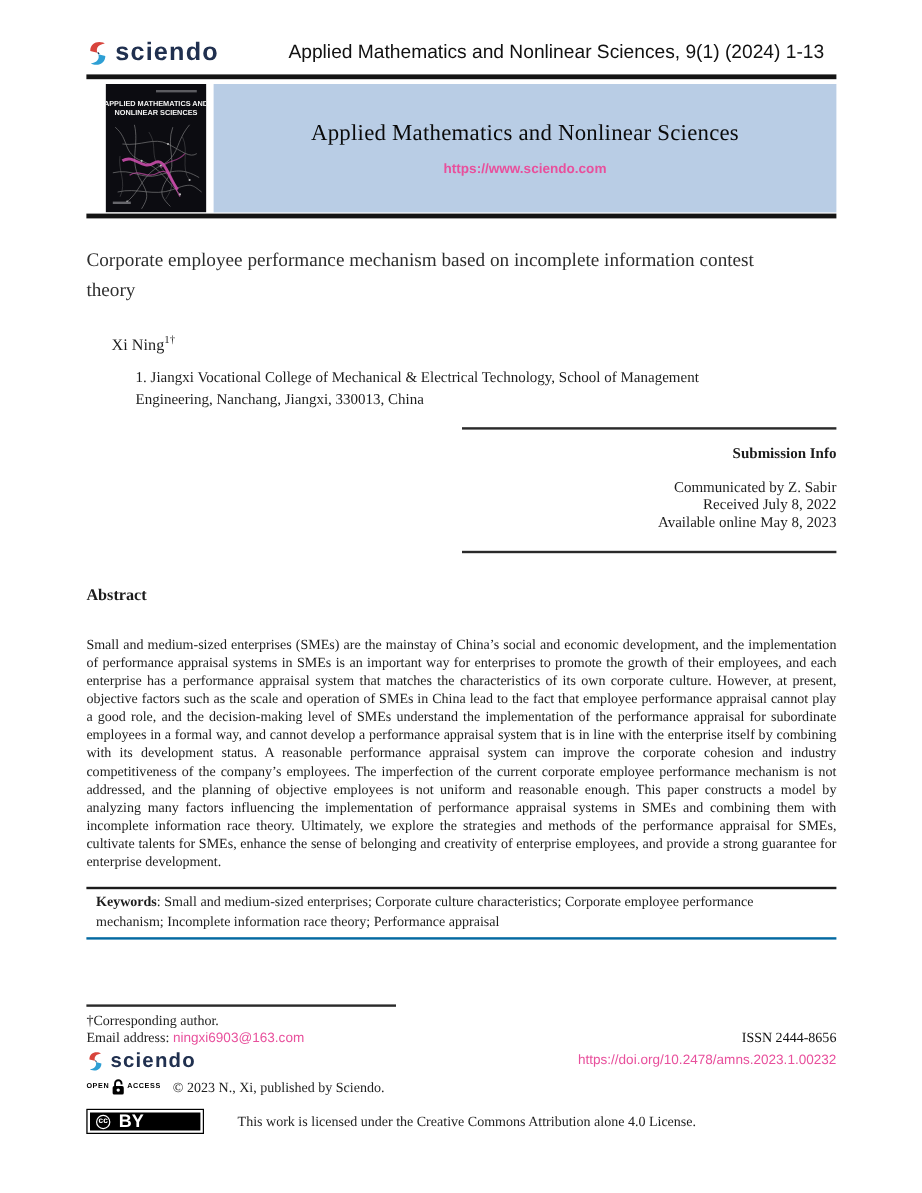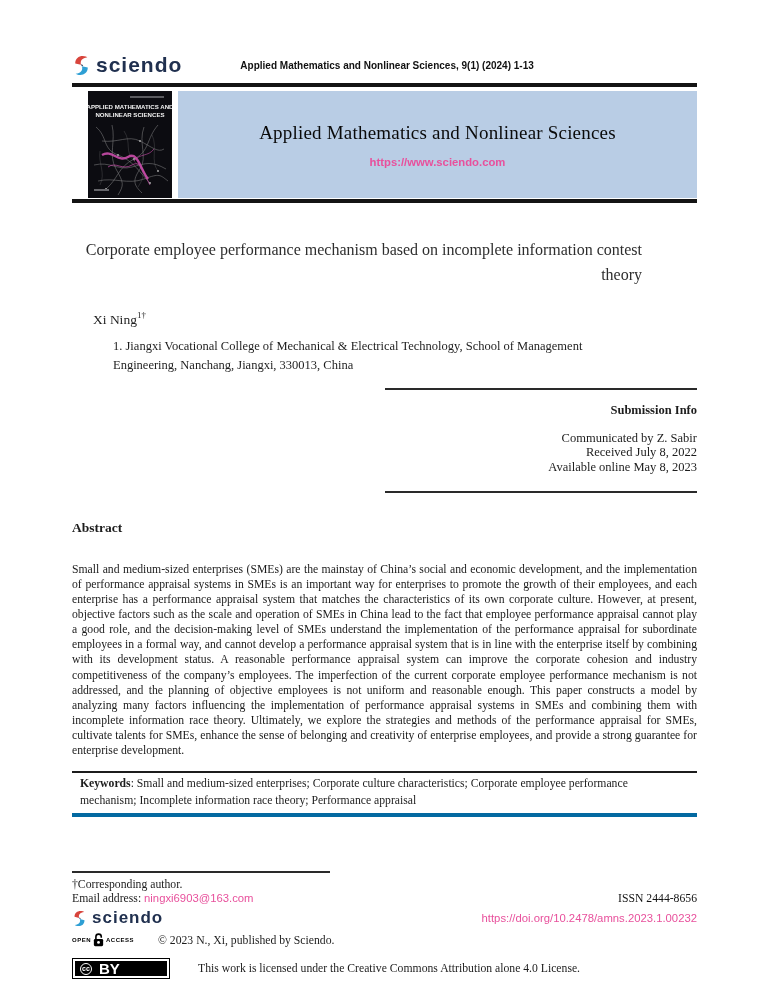--- a/index.html
+++ b/index.html
@@ -1,74 +1,74 @@
 <!DOCTYPE html>
 <html><head>
 <meta charset="utf-8">
 <style>
   * { margin:0; padding:0; box-sizing:border-box; }
   html,body { background:#ffffff; }
   body { width:768px; height:994px; overflow:hidden;
          font-family:"Liberation Serif","DejaVu Serif",serif; color:#1d1d1d; }
-  .page { width:768px; height:994px; padding:50px 71px 0 72px; position:relative; }
+  .page { width:768px; height:994px; padding:29px 71px 0 72px; position:relative; }
 
   
   .top-header { display:flex; align-items:center; gap:58px; height:30px; }
   .logo { display:flex; align-items:center; gap:5px; }
   .logo-text { font-family:"Liberation Sans","DejaVu Sans",sans-serif;
                font-weight:600; font-size:21px; letter-spacing:1px; color:#20304f; }
   .logo-text.small { font-size:17px; }
   .journal-ref { font-family:"Liberation Sans","DejaVu Sans",sans-serif;
-                 font-weight:700; font-size:10px; color:#111; }
+                 font-weight:400; font-size:16px; color:#111; }
 
   .thick-rule { height:4px; background:#141414; width:625px; }
 
   
   .banner { display:flex; margin-top:4px; margin-bottom:0; height:107px; padding-left:16px; gap:6px; }
   .cover { width:84px; height:107px; flex:0 0 auto; }
   .banner-blue { flex:1 1 auto; background:#b9cde5; height:107px;
                  display:flex; flex-direction:column; align-items:center; justify-content:center; gap:12px; }
   .banner-title { font-size:19px; color:#0a0a0a; letter-spacing:.2px; }
   .banner-url { font-family:"Liberation Sans","DejaVu Sans",sans-serif;
                 font-weight:600; font-size:12.5px; text-decoration:none; }
 
   
-  .article-title { margin-top:34px; font-size:16px; line-height:25px; color:#2e2e2e; max-width:570px;text-align:right; }
+  .article-title { margin-top:23px; font-size:16px; line-height:25px; color:#2e2e2e; max-width:570px; }
   .author-line { margin-top:23px; margin-left:21px; font-size:13.5px; }
   .author-line sup { font-size:9px; }
   .affiliation { margin-top:9px; margin-left:41px; font-size:12.5px; line-height:19px; max-width:535px; }
 
   
   .sub-rule { width:312px; height:2px; background:#2a2a2a; margin-left:auto; }
   .sub-rule.top { margin-top:13px; }
   .submission { width:312px; margin-left:auto; text-align:right; }
   .submission-heading { font-weight:bold; font-size:12.5px; margin-top:13px; }
   .submission-lines { margin-top:13px; font-size:12.5px; line-height:14.8px; margin-bottom:16px; }
 
   
   .abstract-heading { margin-top:27px; font-weight:bold; font-size:13.5px; }
   .abstract-body { margin-top:26px; font-size:11.7px; line-height:15.1px; text-align:justify; color:#1b1b1b; }
 
   
-  .keywords-box { margin-top:13px; border-top:2px solid #1c1c1c; border-bottom:4px solid #0369a1;
+  .keywords-box { margin-top:13px; border-top:2px solid #1c1c1c; border-bottom:2px solid #0369a1;
                   padding:3px 0 4px 8px; font-size:11.7px; line-height:16.5px; }
   .keywords-box .kw-line { max-width:600px; }
   .bold { font-weight:bold; }
 
   
   .footnote-rule { margin-top:54px; width:258px; height:2px; background:#2a2a2a; }
   .footer { font-size:11.7px; }
   .f-row { display:flex; justify-content:space-between; align-items:center; }
   .corresponding { margin-top:4px; line-height:15px; }
   .email-label { }
   .pink-link { text-decoration:none;
                font-family:"Liberation Sans","DejaVu Sans",sans-serif; font-size:11.3px; }
   .issn { font-size:11.7px; color:#111; }
   .footer-logo-row { margin-top:3px; }
-  .oa-row { margin-top:4px; display:flex; align-items:center; gap:24px; }
+  .oa-row { margin-top:4px; display:flex; align-items:center; gap:10px; }
   .oa-mark { display:flex; align-items:center; gap:1px; }
   .oa-word { font-family:"Liberation Sans","DejaVu Sans",sans-serif;
              font-size:6px; font-weight:bold; letter-spacing:.5px; color:#000; }
   .license-row { margin-top:10px; display:flex; align-items:center; gap:28px; }
   .cc-badge { width:98px; height:21px; background:#000; box-shadow:inset 0 0 0 1px #000, inset 0 0 0 3px #fff;
               display:flex; align-items:center; gap:7px; padding:0 8px; }
   .cc-circle { width:12px; height:12px; border:1.3px solid #fff; border-radius:50%;
                color:#fff; font-family:"Liberation Sans","DejaVu Sans",sans-serif;
                font-size:7px; font-weight:bold; display:grid; place-items:center; }
   .cc-by { color:#fff; font-family:"Liberation Sans","DejaVu Sans",sans-serif;

